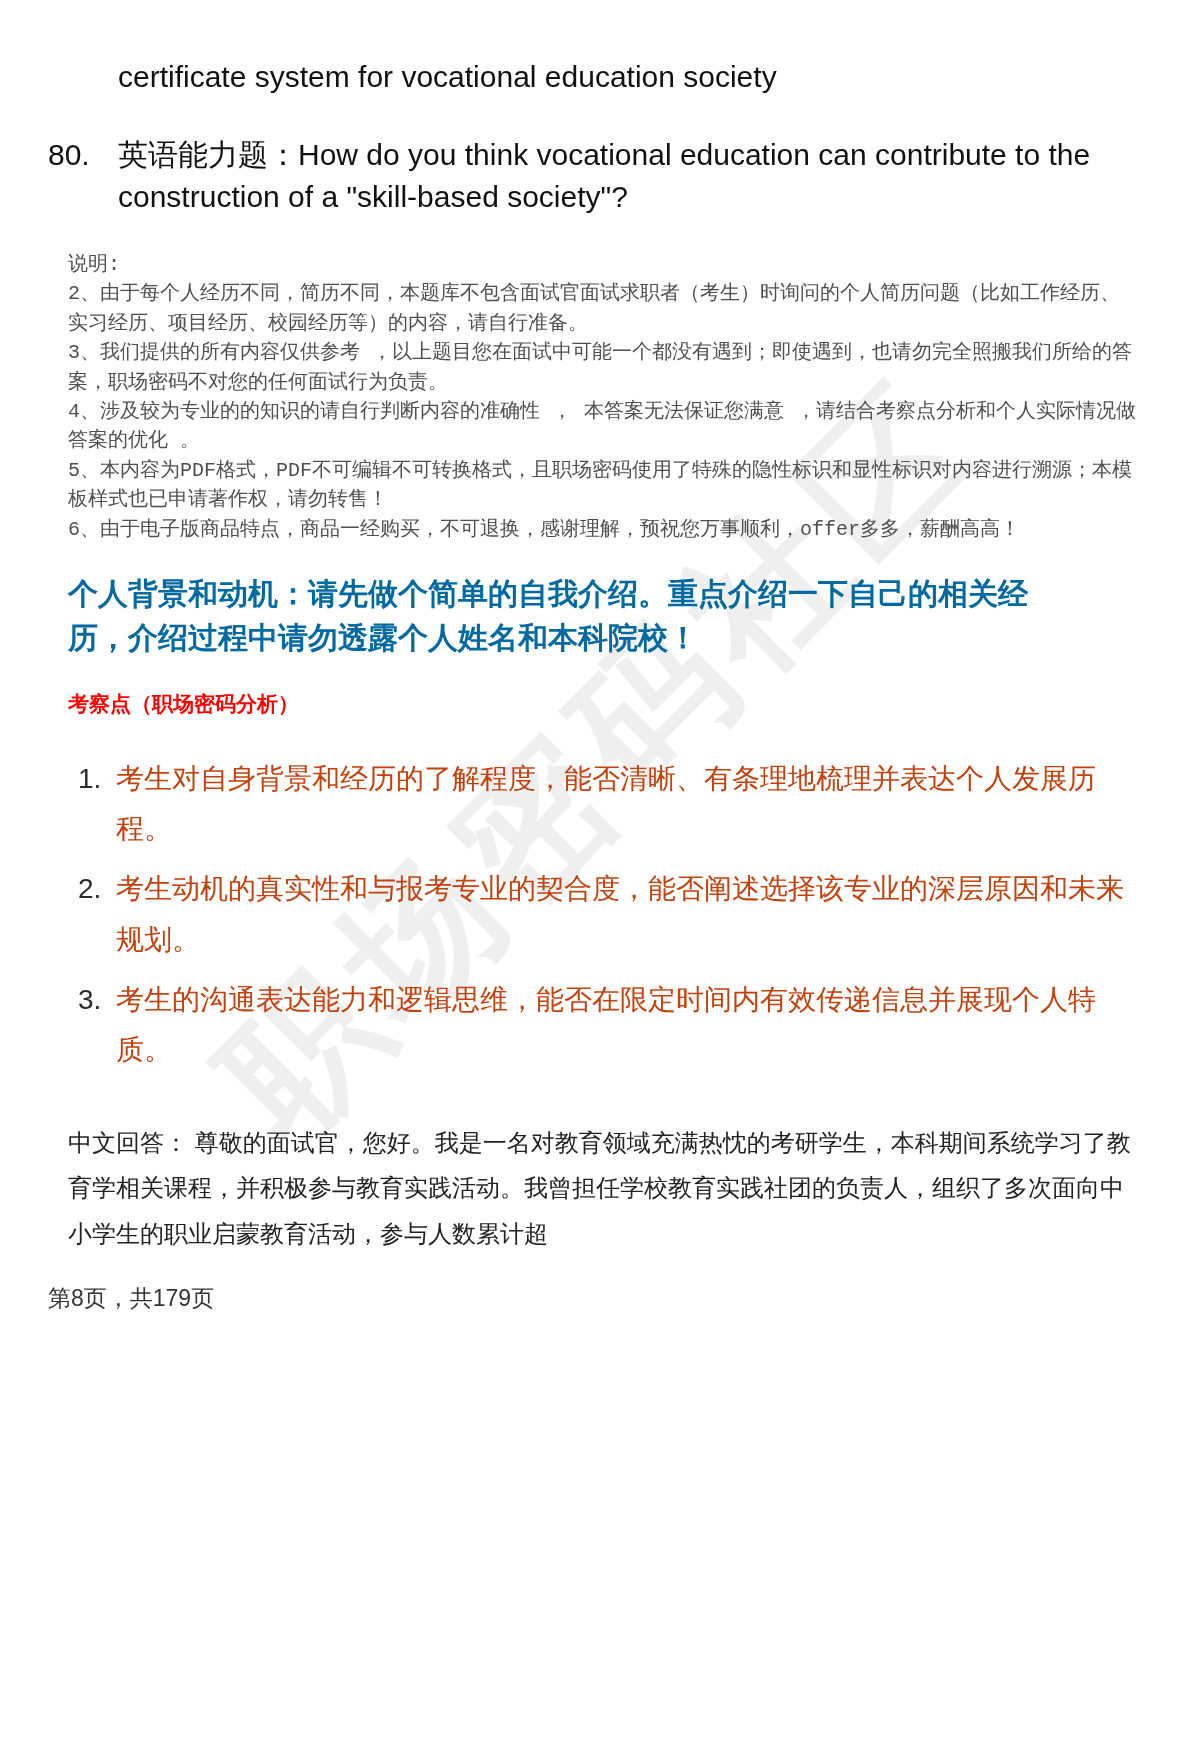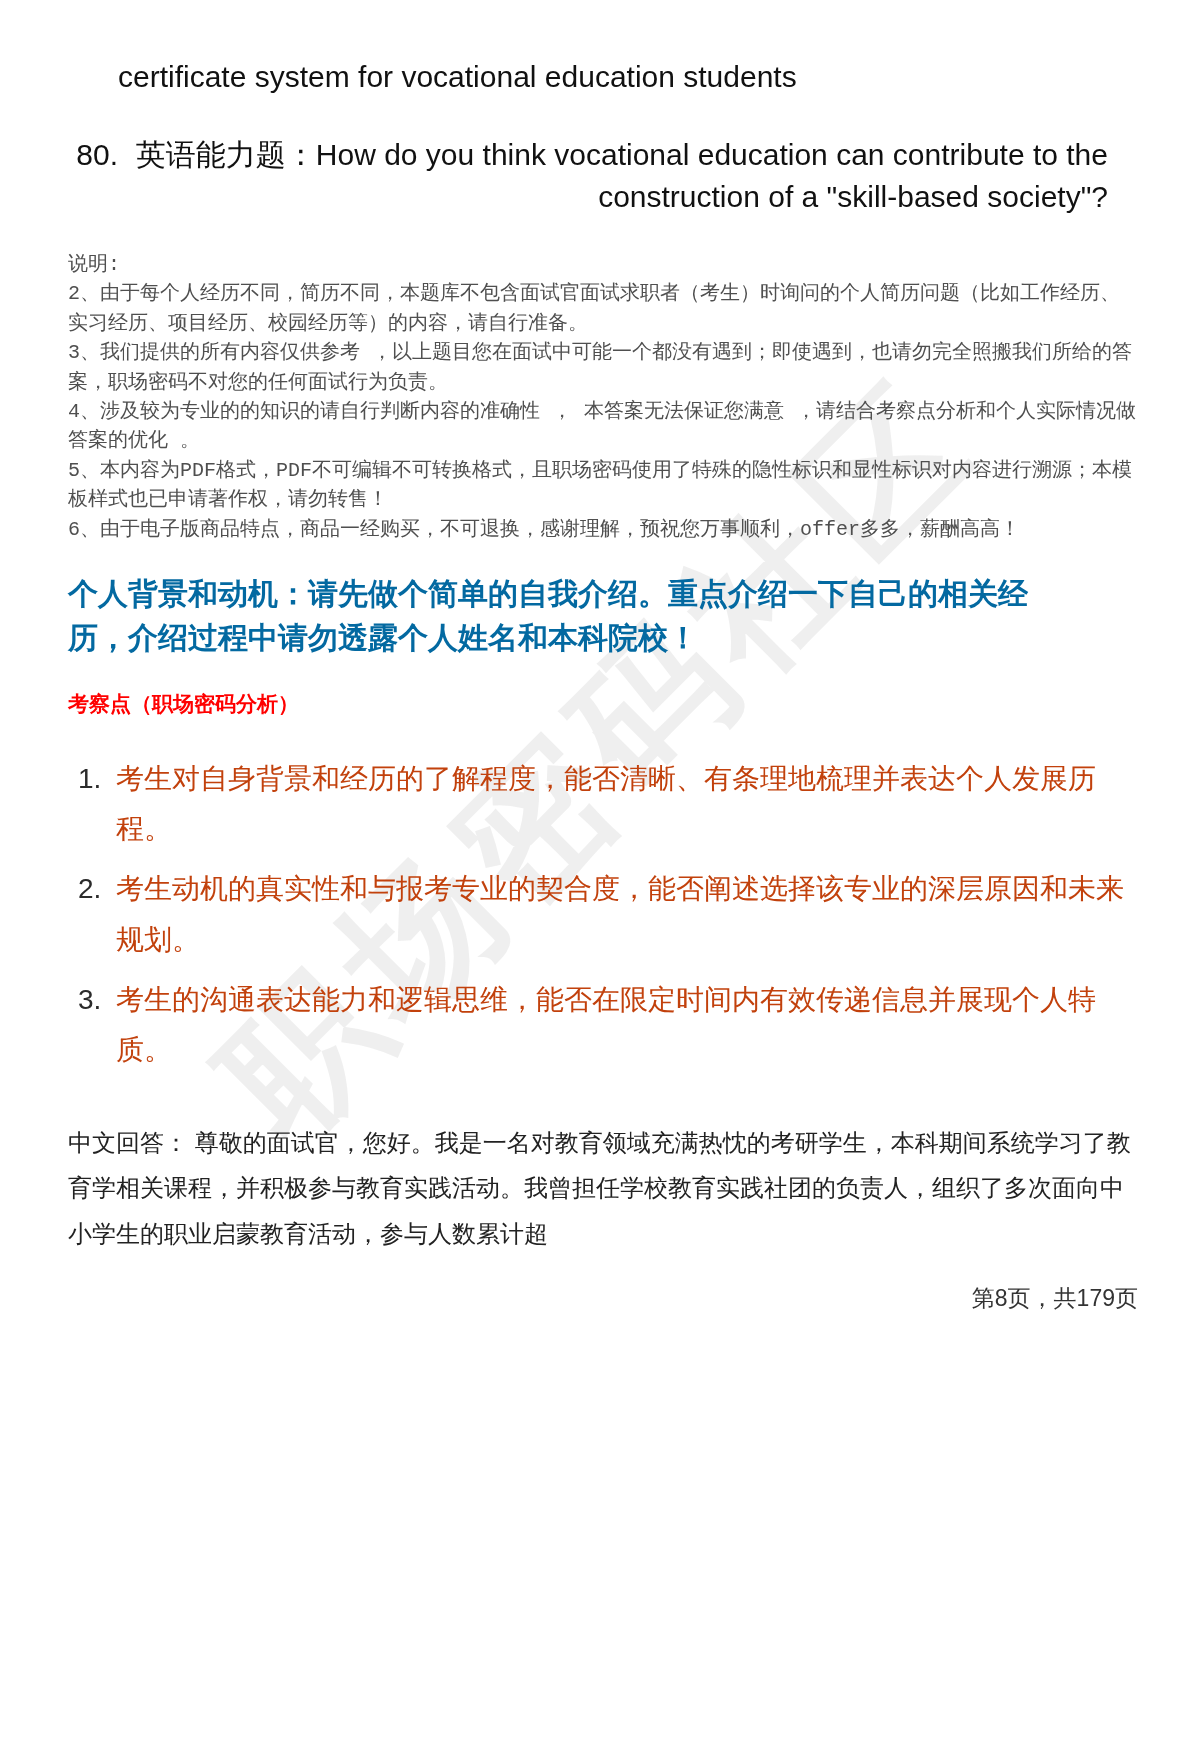--- a/index.html
+++ b/index.html
@@ -30,21 +30,21 @@
     z-index: 1;
     padding: 56px 62px 0 48px;
   }
   .q-cont {
     margin: 0 0 0 70px;
     font-size: 30px;
     line-height: 1.4;
     color: #111111;
     max-width: 1000px;
   }
-  .q-item { display: flex; margin-top: 36px; text-align: right; }
+  .q-item { display: flex; margin-top: 36px; }
   .q-item.second { margin-top: 42px; }
   .q-num {
     flex: 0 0 70px;
     font-size: 30px;
     line-height: 1.4;
     color: #111111;
   }
   .q-text {
     margin: 0;
     font-size: 30px;
@@ -94,35 +94,35 @@
   }
   .answer {
     margin: 44px 0 0 20px;
     font-size: 24px;
     line-height: 1.9;
     color: #222222;
     max-width: 1065px;
   }
   .footer {
     margin-top: 26px;
-    text-align: right;
+    text-align: left;
     font-size: 23px;
     color: #333333;
   }
 </style>
 </head>
 <body>
 
 <div class="page">
 
   <div class="watermark">职场密码社区</div>
 
   <main class="content">
 
-    <p class="q-cont">certificate system for vocational education students</p>
+    <p class="q-cont">certificate system for vocational education society</p>
 
     <div class="q-item">
       <span class="q-num">80.</span>
       <p class="q-text">英语能力题：How do you think vocational education can contribute to the construction of a "skill-based society"?</p>
     </div>
 
 
     <section class="notes">
       <p class="note-line">说明:</p>
       <p class="note-line">2、由于每个人经历不同，简历不同，本题库不包含面试官面试求职者（考生）时询问的个人简历问题（比如工作经历、实习经历、项目经历、校园经历等）的内容，请自行准备。</p>

